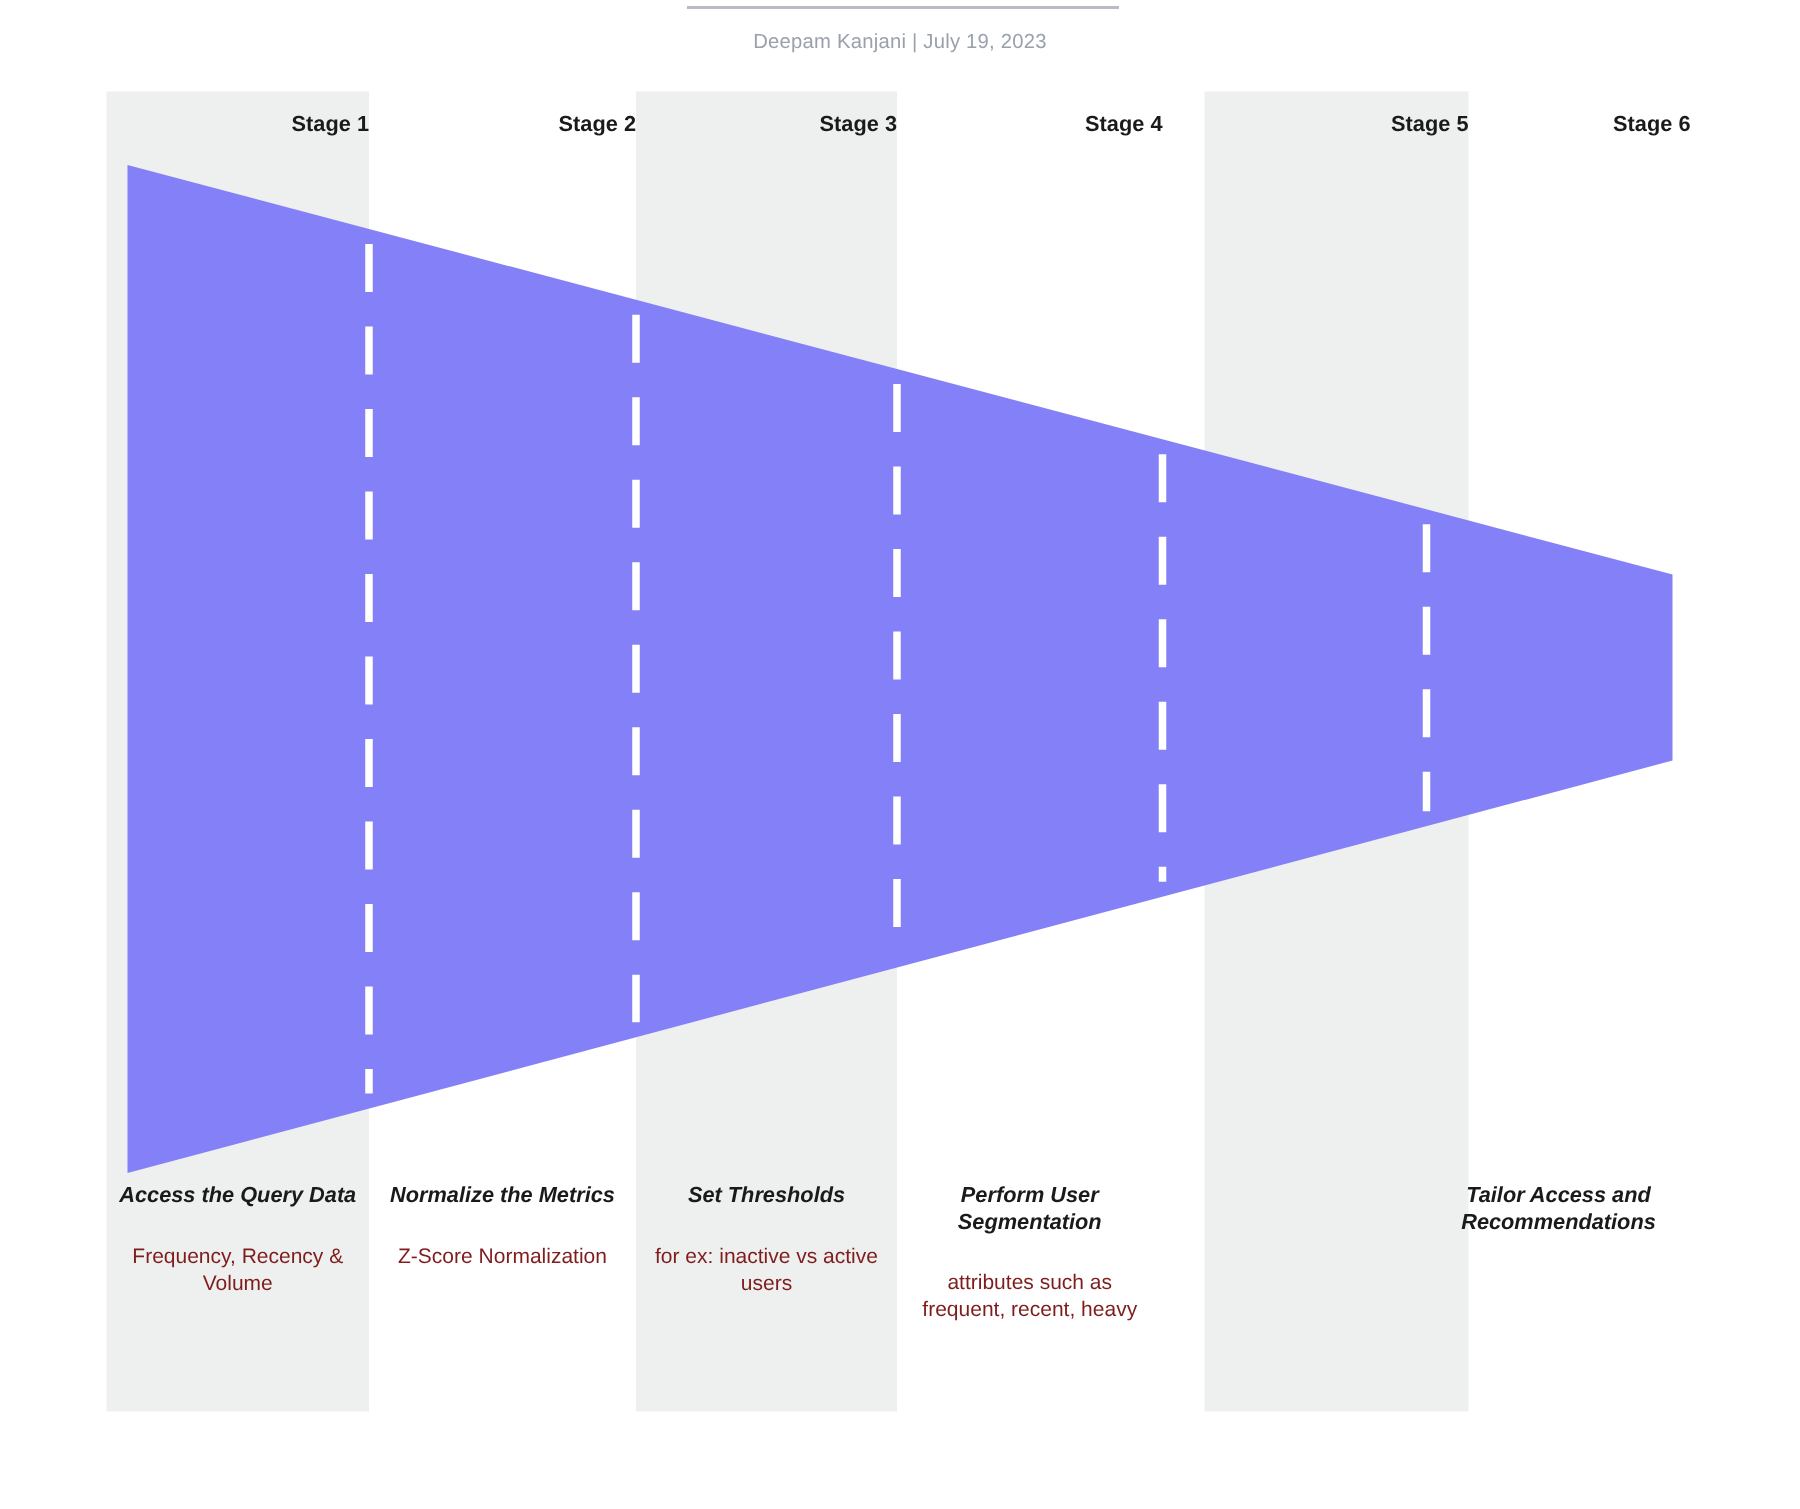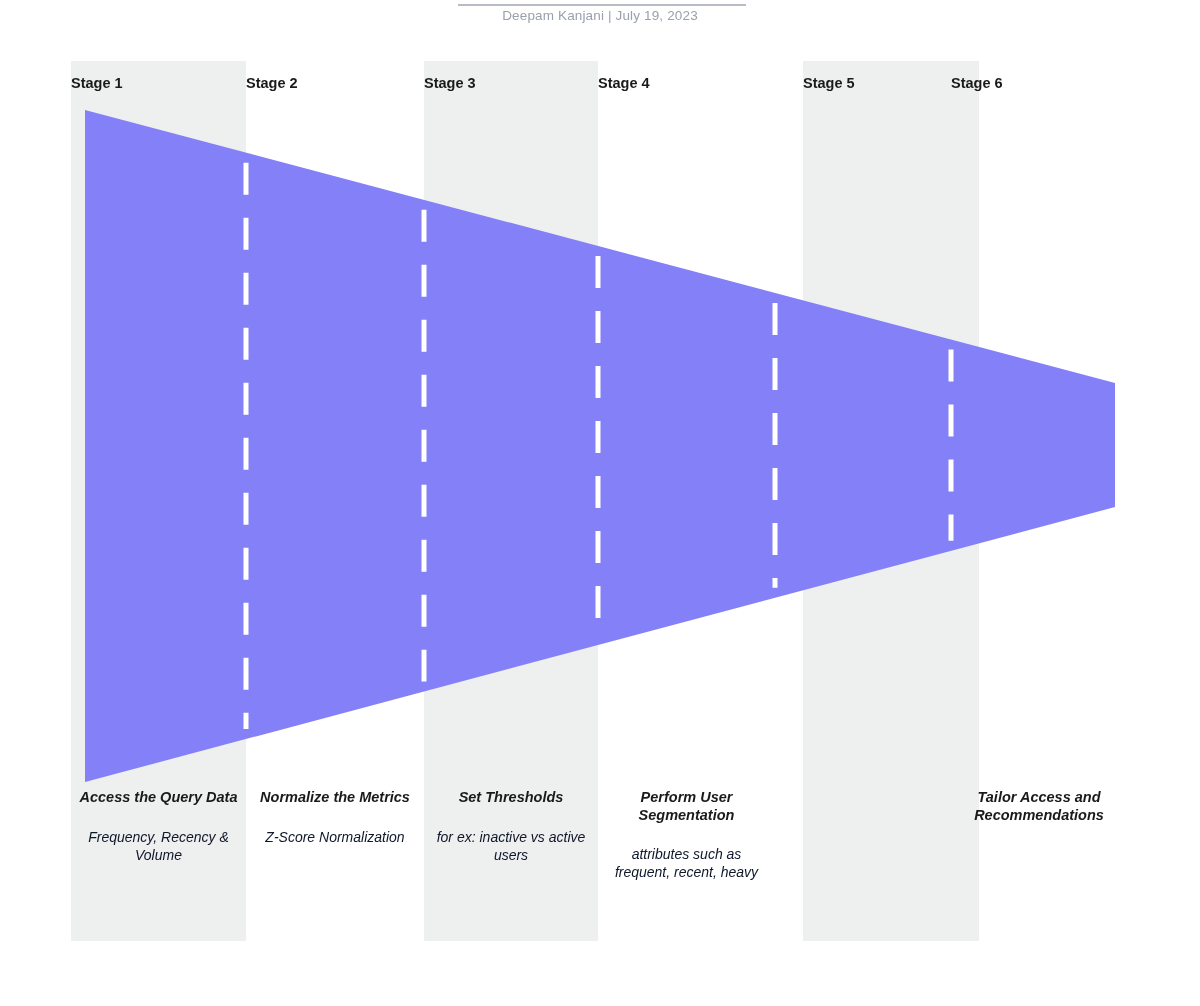--- a/index.html
+++ b/index.html
@@ -25,21 +25,21 @@
     position: absolute;
     left: 458px;
     top: 4px;
     width: 288px;
     height: 2px;
     background: #b9bcc6;
   }
   .byline {
     position: absolute;
     left: 400px;
-    top: 8px;
+    top: 20px;
     width: 400px;
     text-align: center;
     font-size: 13.5px;
     color: #9aa0ac;
     letter-spacing: 0.15px;
     white-space: nowrap;
   }
 
   
   .col {
@@ -49,21 +49,21 @@
   }
   .col.shaded {
     background: #eeefef;
   }
 
   .stage-label {
     position: absolute;
     top: 14px;
     left: 0;
     width: 100%;
-    text-align: left;
+    text-align: right;
     font-size: 14.5px;
     font-weight: bold;
     color: #1a1a1a;
   }
 
   .col-footer {
     position: absolute;
     left: 0;
     width: 100%;
     top: 728px;
@@ -74,22 +74,21 @@
   .stage-title {
     font-size: 14.5px;
     font-weight: bold;
     font-style: italic;
     color: #1a1a1a;
     line-height: 1.22;
   }
   .stage-desc {
     margin-top: 22px;
     font-size: 14px;
-    font-style: italic;
-    color: #0f172a;
+    color: #7f1d1d;
     line-height: 1.28;
   }
   .stage-desc:empty {
     display: none;
   }
 
   
   #funnel-layer {
     position: absolute;
     left: 0;

